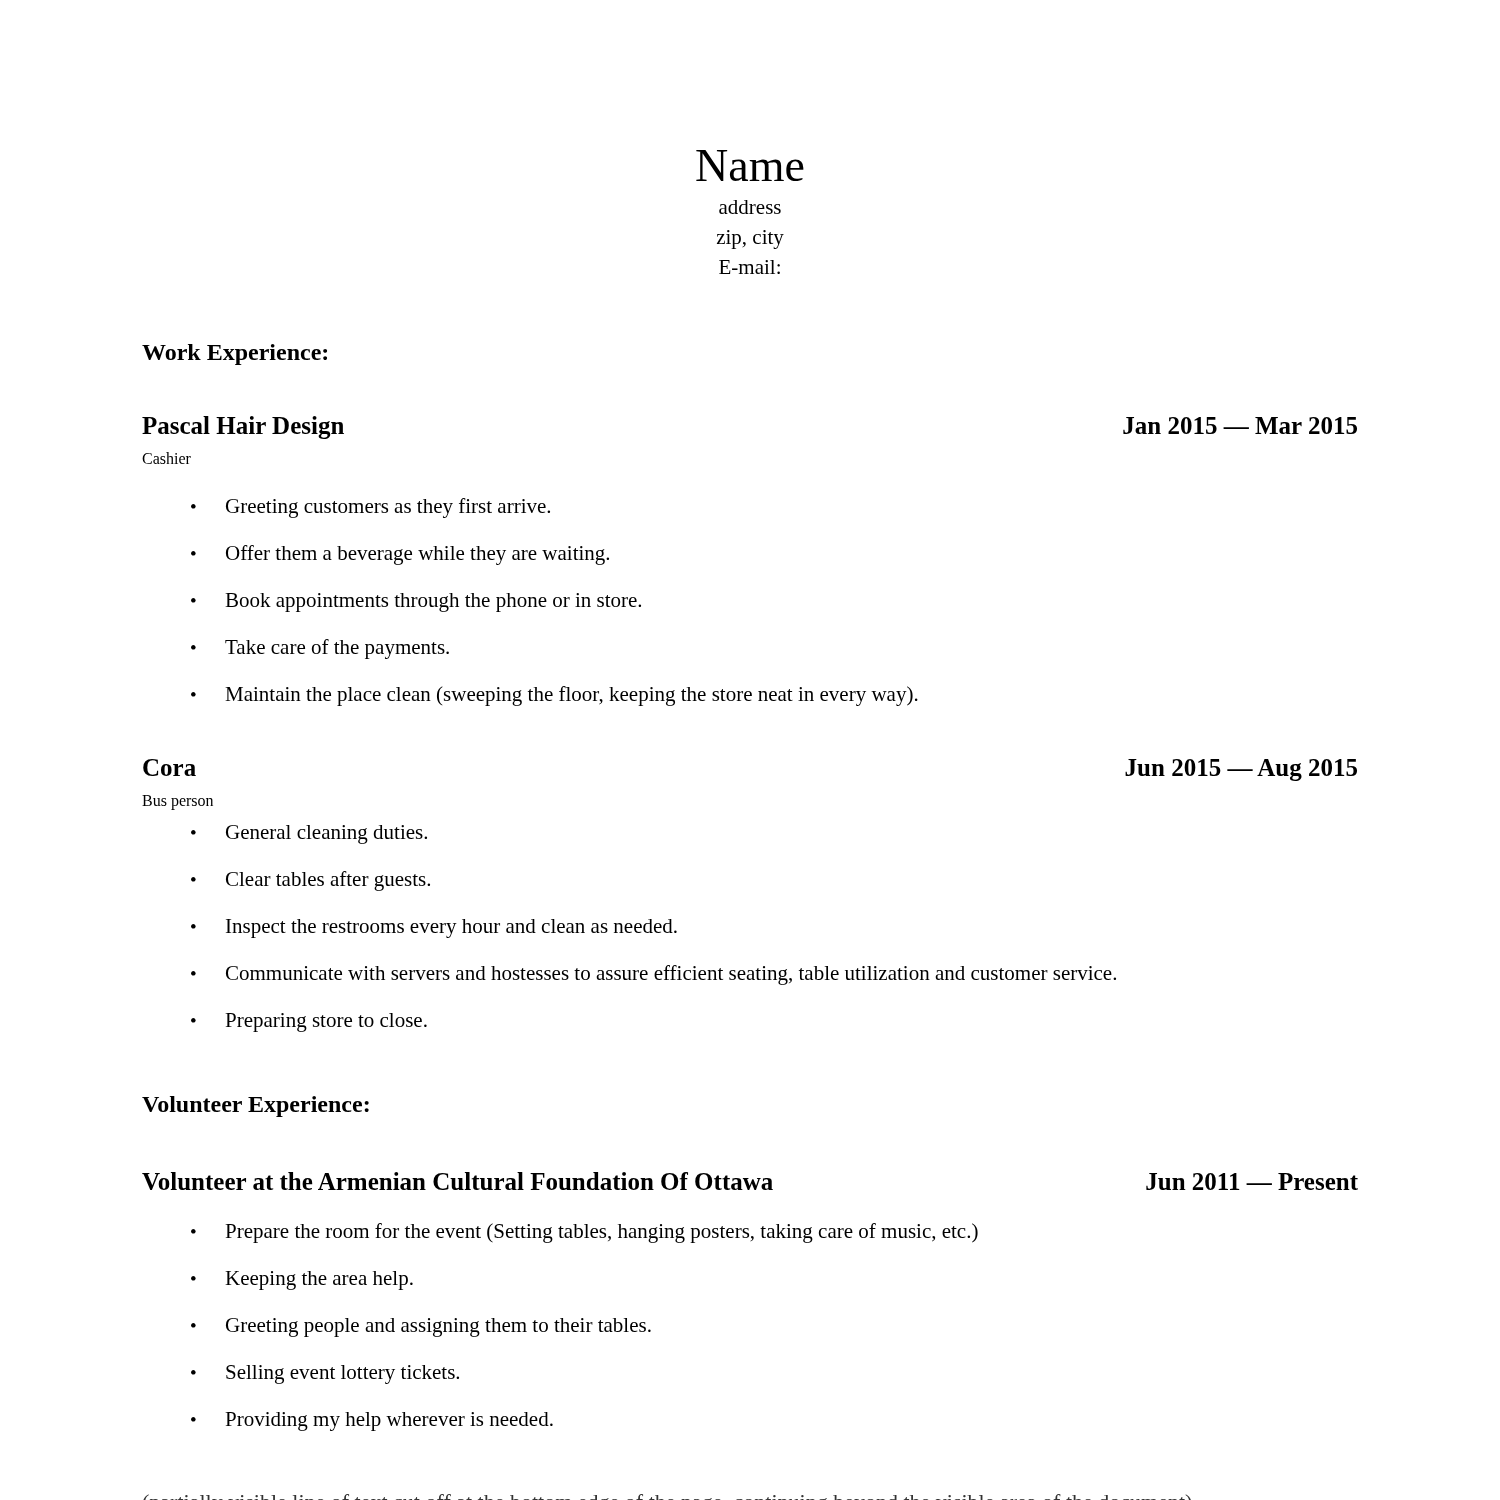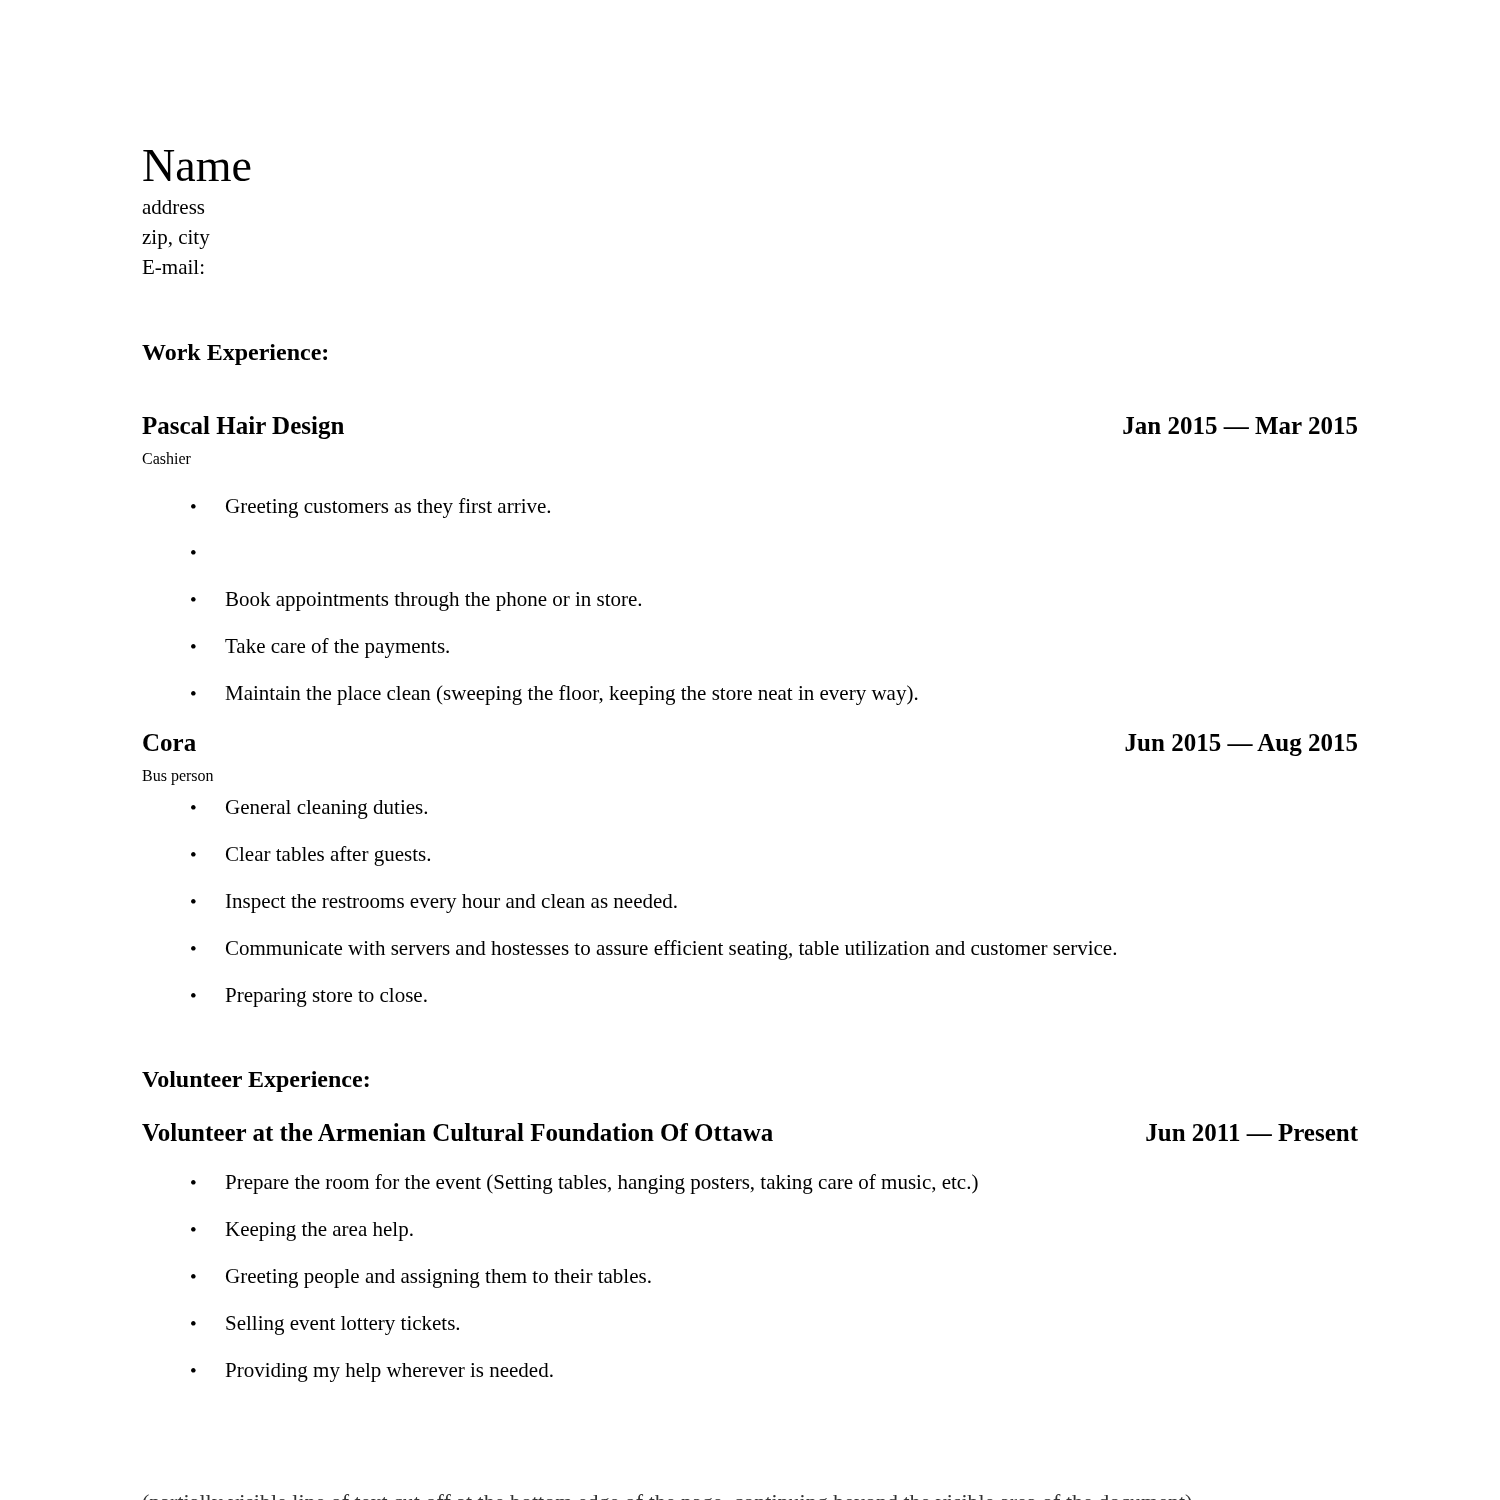--- a/index.html
+++ b/index.html
@@ -14,38 +14,38 @@
   }
   .page {
     position: relative;
     box-sizing: border-box;
     width: 1500px;
     height: 1500px;
     padding: 140px 142px 0 142px;
     overflow: hidden;
   }
   
-  .doc-header { text-align: left; }
+  .doc-header { text-align: center; }
   .doc-name {
     font-size: 46px;
     line-height: 52px;
     font-weight: 400;
   }
   .contact-line {
     font-size: 21px;
     line-height: 30px;
   }
   
   .section-title {
     font-size: 24px;
     font-weight: 700;
     margin-top: 52px;
     line-height: 36px;
   }
-  .entry { margin-top: 20px; }
+  .entry { margin-top: 44px; }
   .entry.first { margin-top: 40px; }
   .entry-header {
     display: flex;
     justify-content: space-between;
     align-items: baseline;
     font-size: 25px;
     font-weight: 700;
     line-height: 32px;
   }
   .entry-company { text-align: left; }
@@ -108,20 +108,21 @@
         <span class="entry-dates">Jan 2015 — Mar 2015</span>
       </div>
       <div class="entry-role">Cashier</div>
       <div class="bullets">
         <div class="bullet">
           <span class="dot">•</span>
           <span class="btxt">Greeting customers as they first arrive.</span>
         </div>
         <div class="bullet">
           <span class="dot">•</span>
+          <span class="btxt">Offer them a beverage while they are waiting.</span>
         </div>
         <div class="bullet">
           <span class="dot">•</span>
           <span class="btxt">Book appointments through the phone or in store.</span>
         </div>
         <div class="bullet">
           <span class="dot">•</span>
           <span class="btxt">Take care of the payments.</span>
         </div>
         <div class="bullet">

